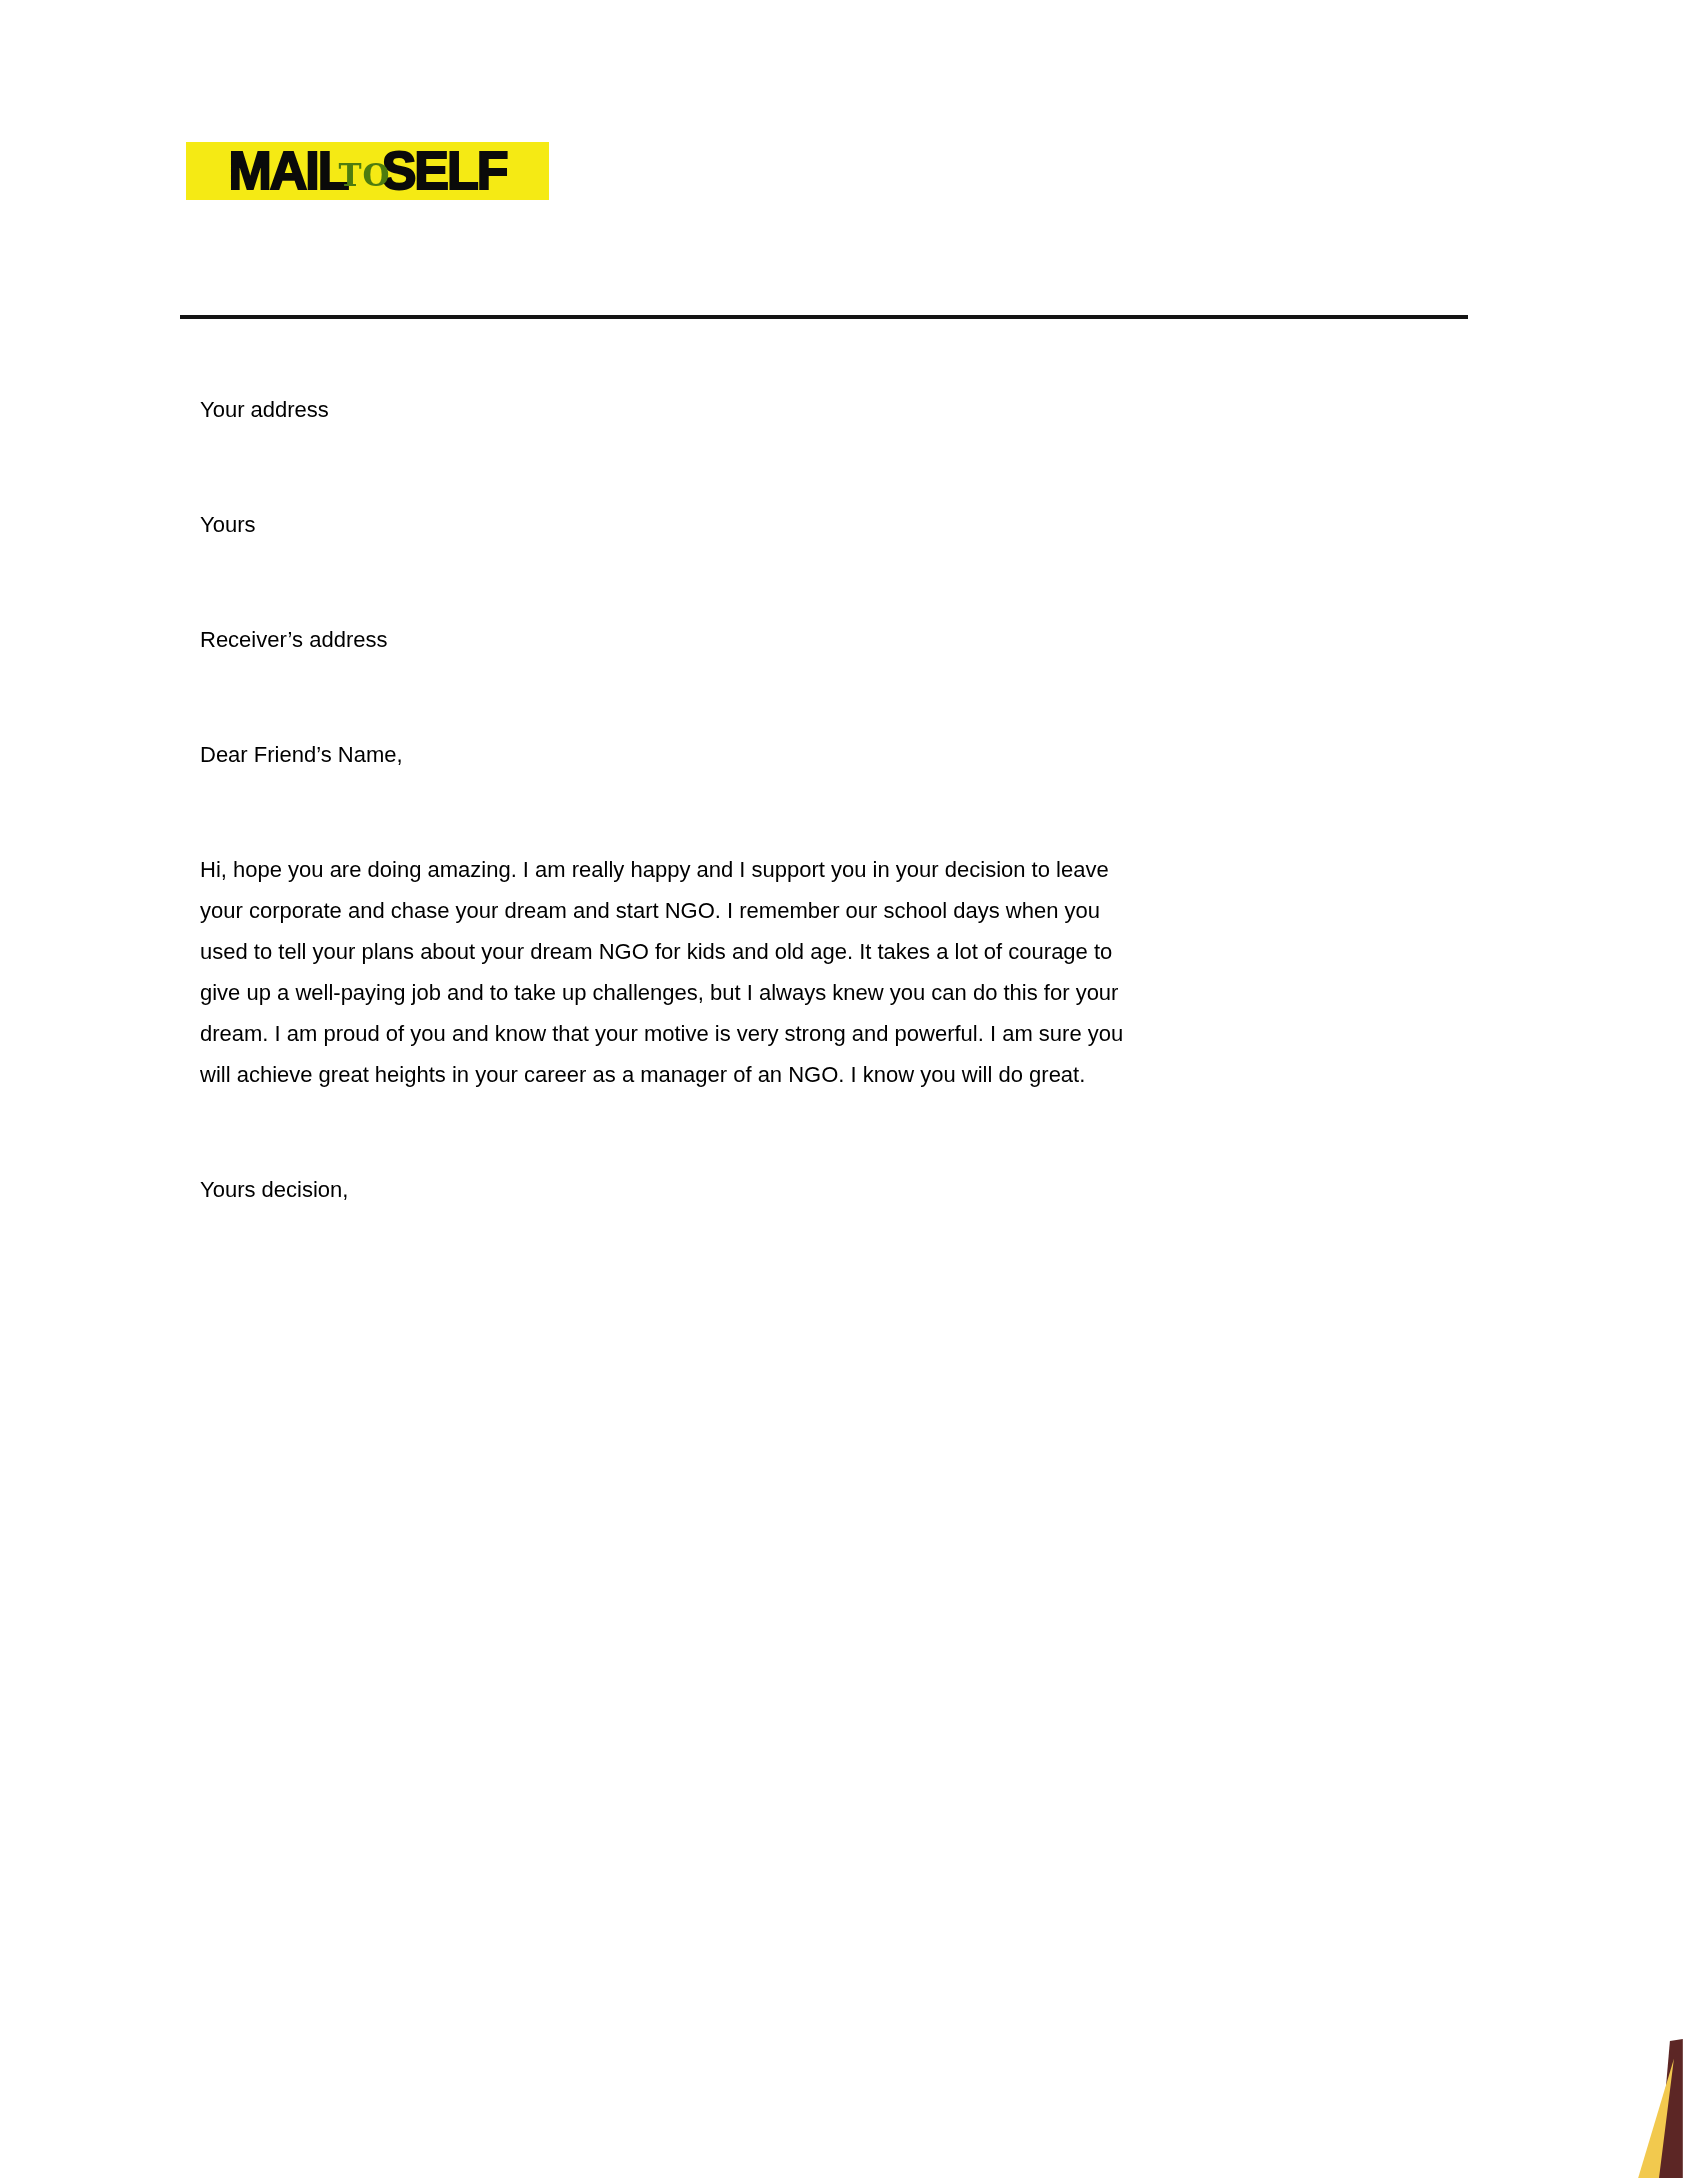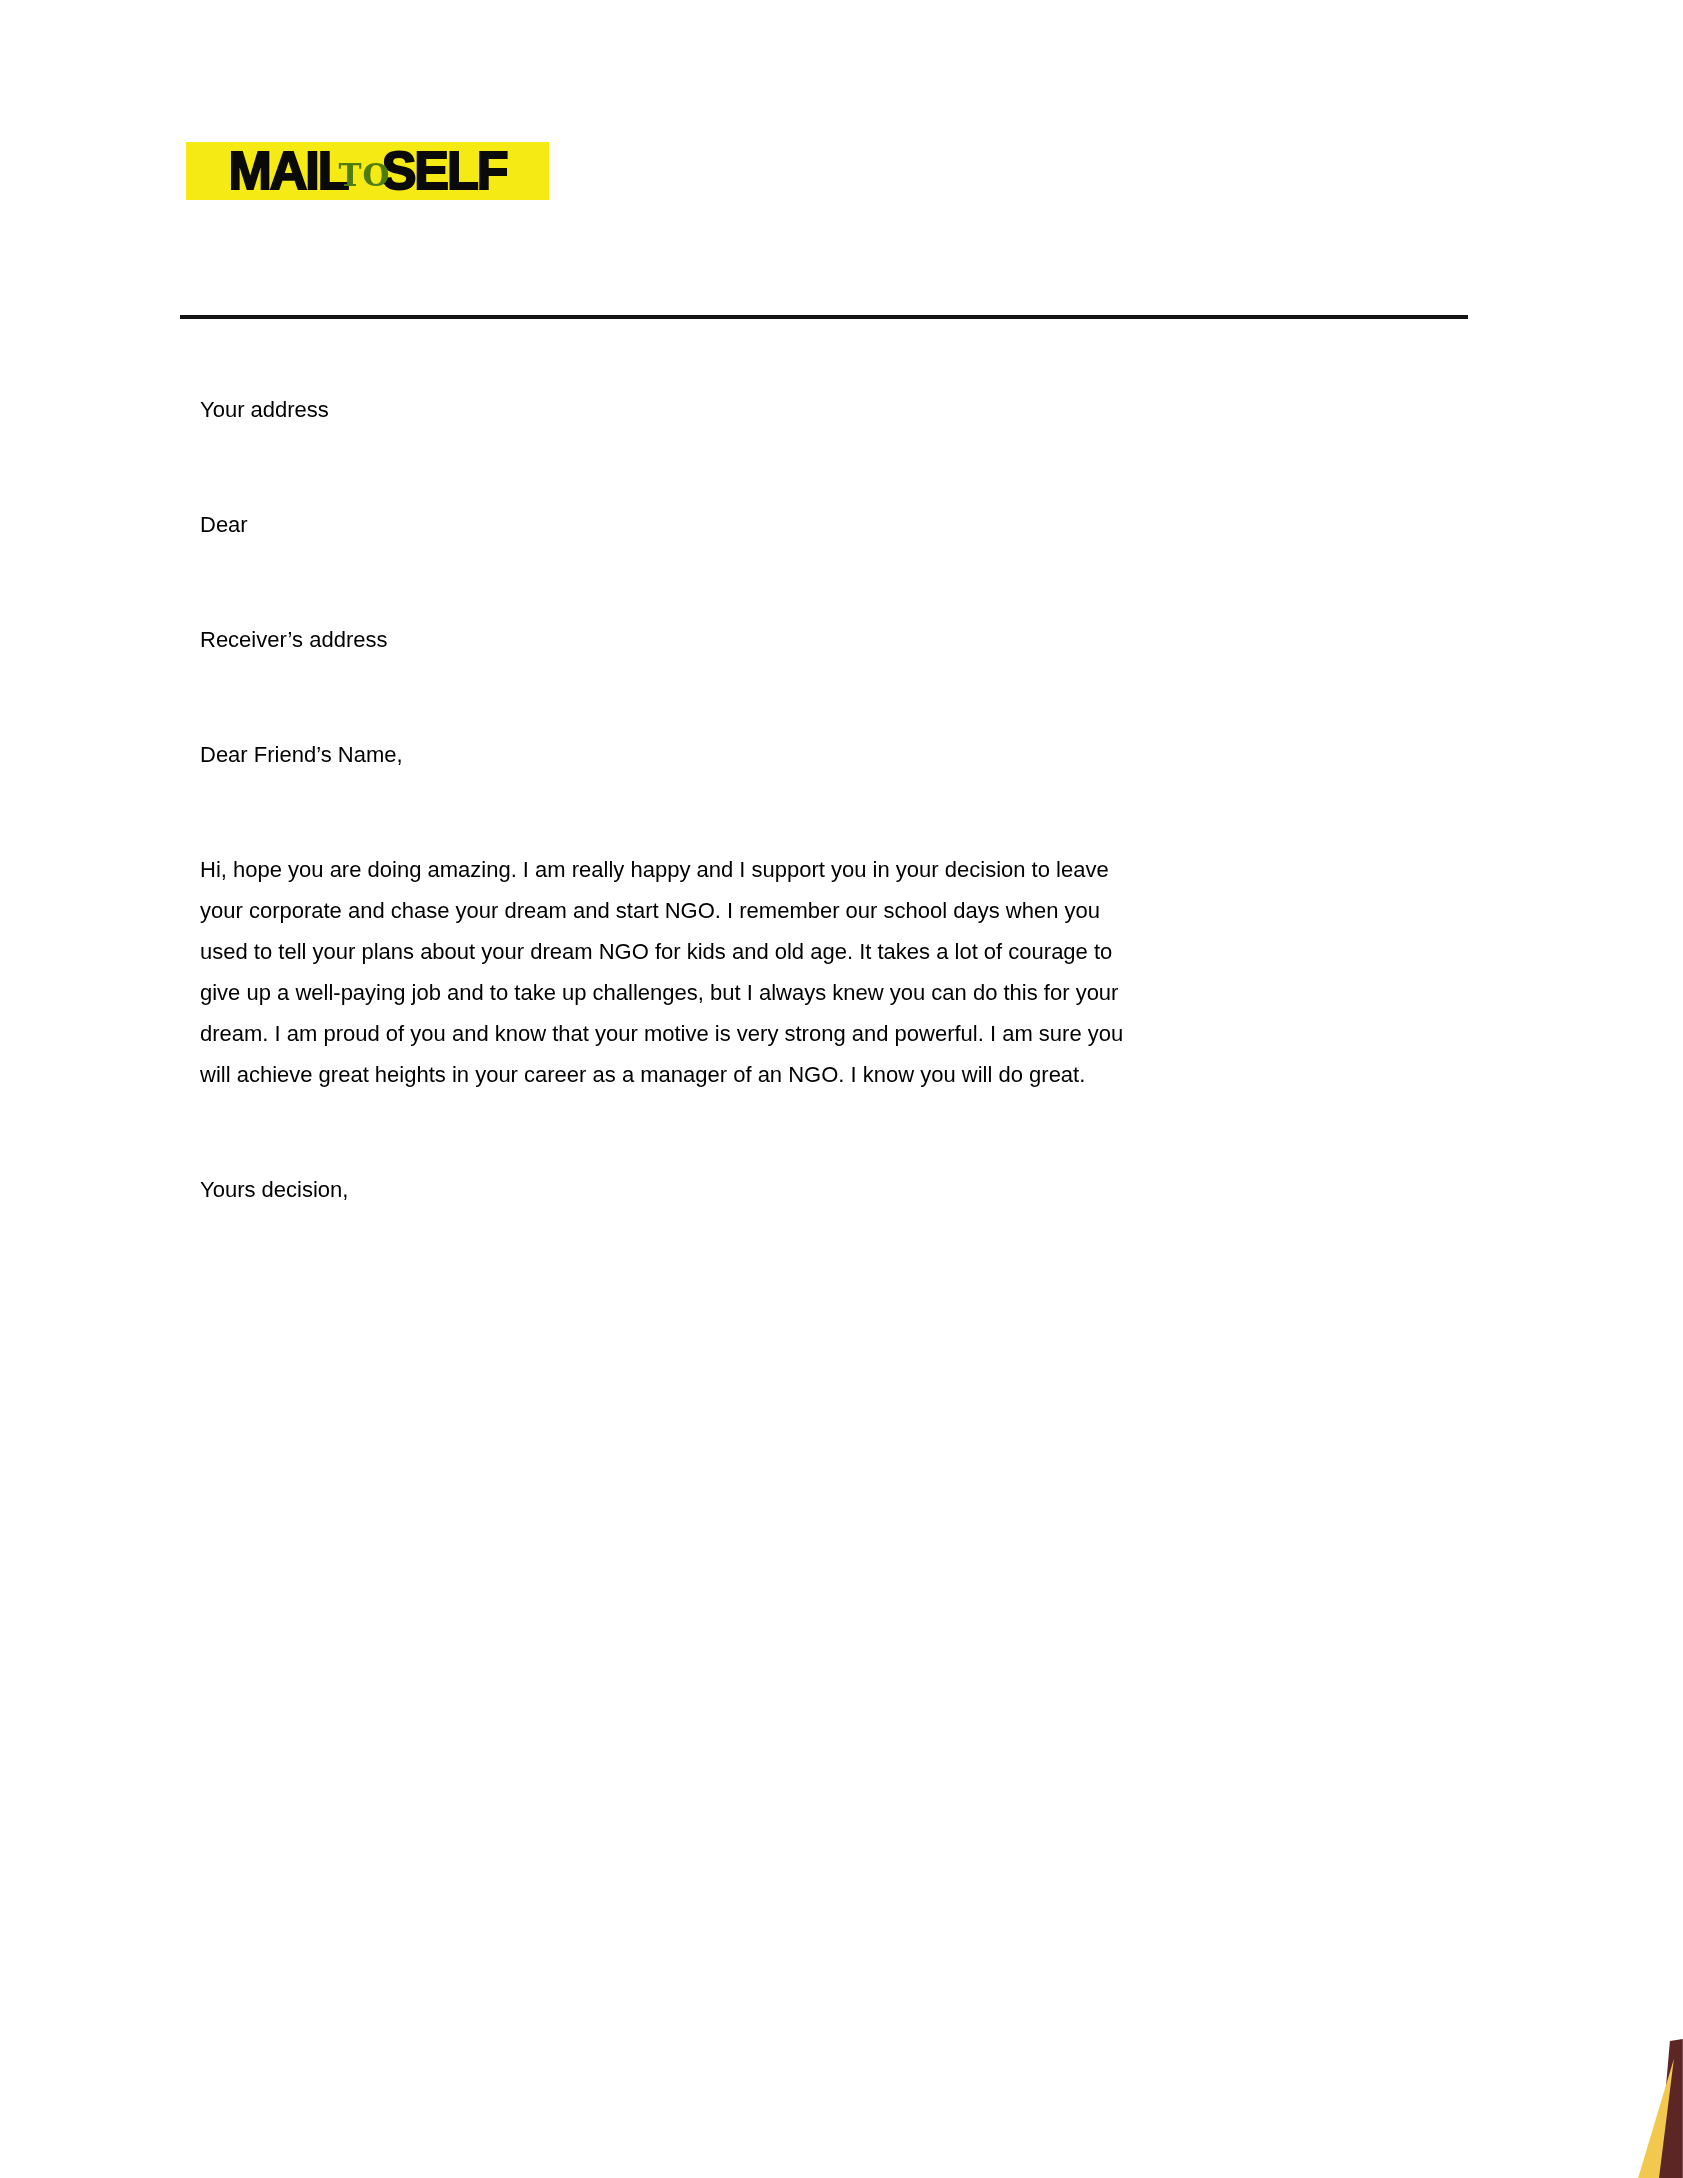--- a/index.html
+++ b/index.html
@@ -94,21 +94,21 @@
   <div class="logo">
     <span class="big">MAIL</span>
       <span class="small-to">TO</span>
       <span class="big">SELF</span>
   </div>
 
   <div class="rule"></div>
 
   <div class="letter">
     <p>Your address</p>
-    <p>Dear</p>
+    <p>Yours</p>
     <p>Receiver’s address</p>
     <p>Dear Friend’s Name,</p>
     <p>Hi, hope you are doing amazing. I am really happy and I support you in your decision to leave
 your corporate and chase your dream and start NGO. I remember our school days when you
 used to tell your plans about your dream NGO for kids and old age. It takes a lot of courage to
 give up a well-paying job and to take up challenges, but I always knew you can do this for your
 dream. I am proud of you and know that your motive is very strong and powerful. I am sure you
 will achieve great heights in your career as a manager of an NGO. I know you will do great.</p>
     <p>Yours decision,</p>
   </div>

